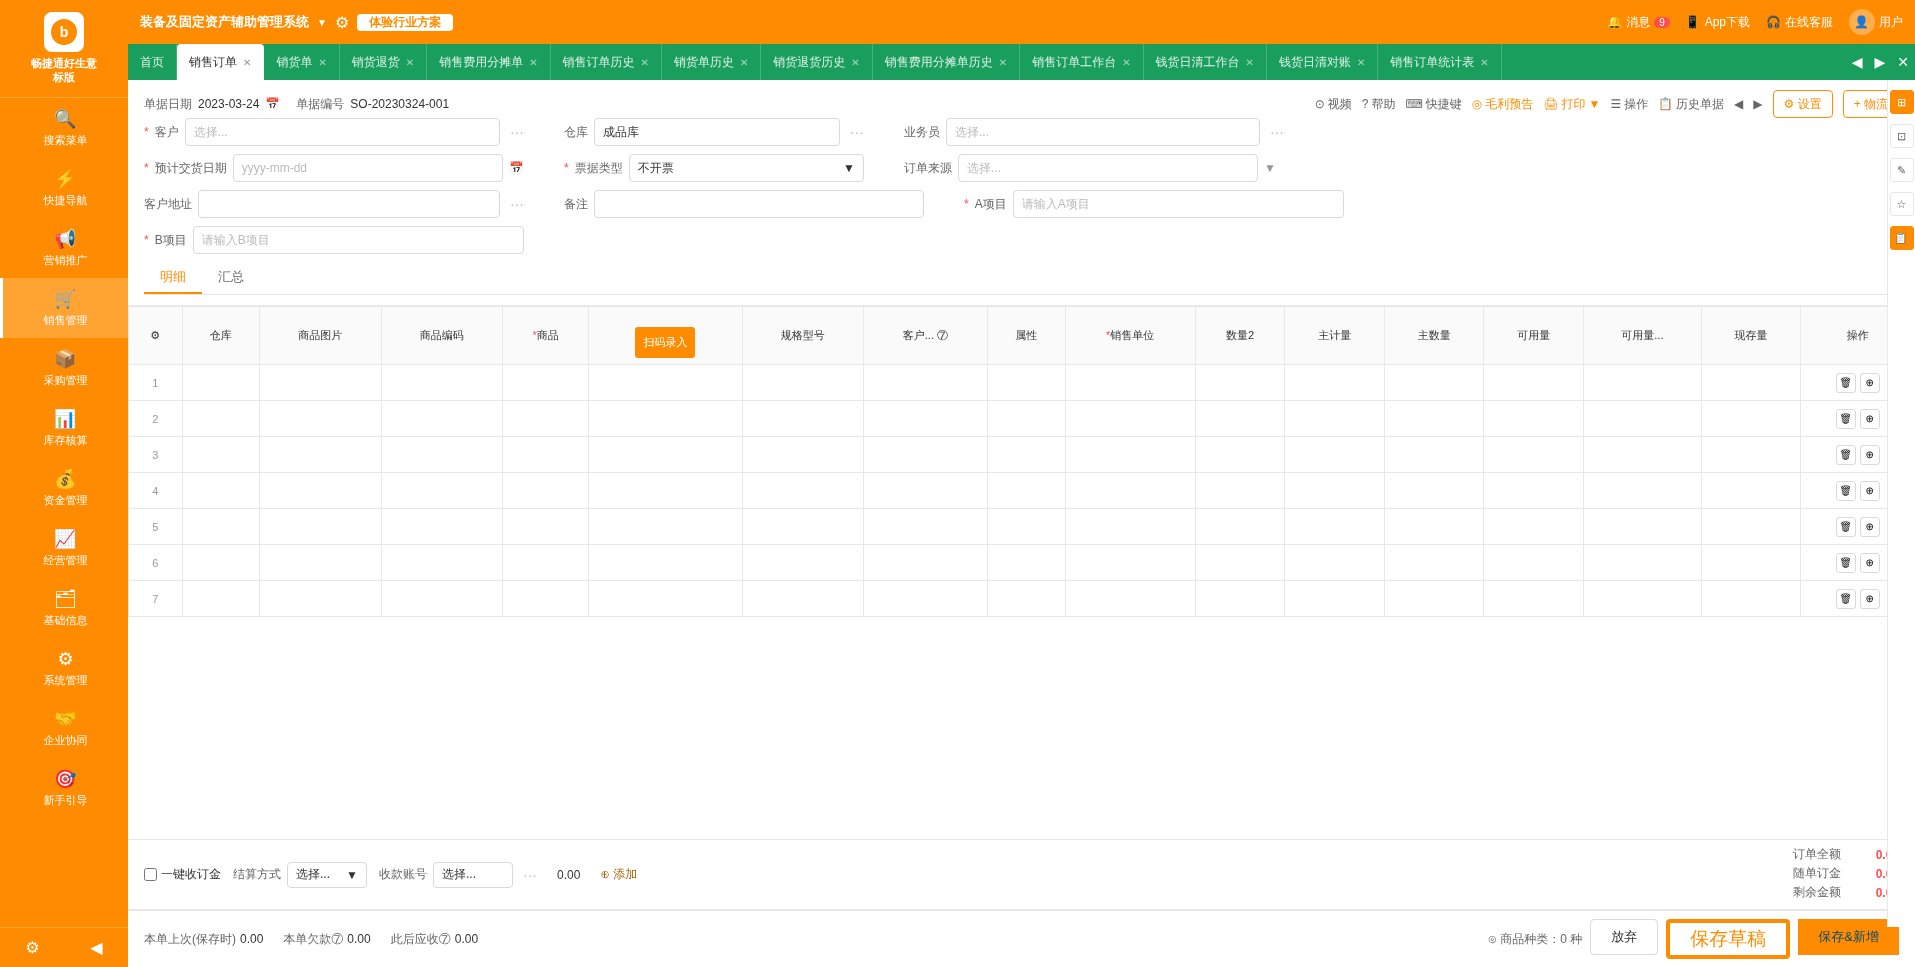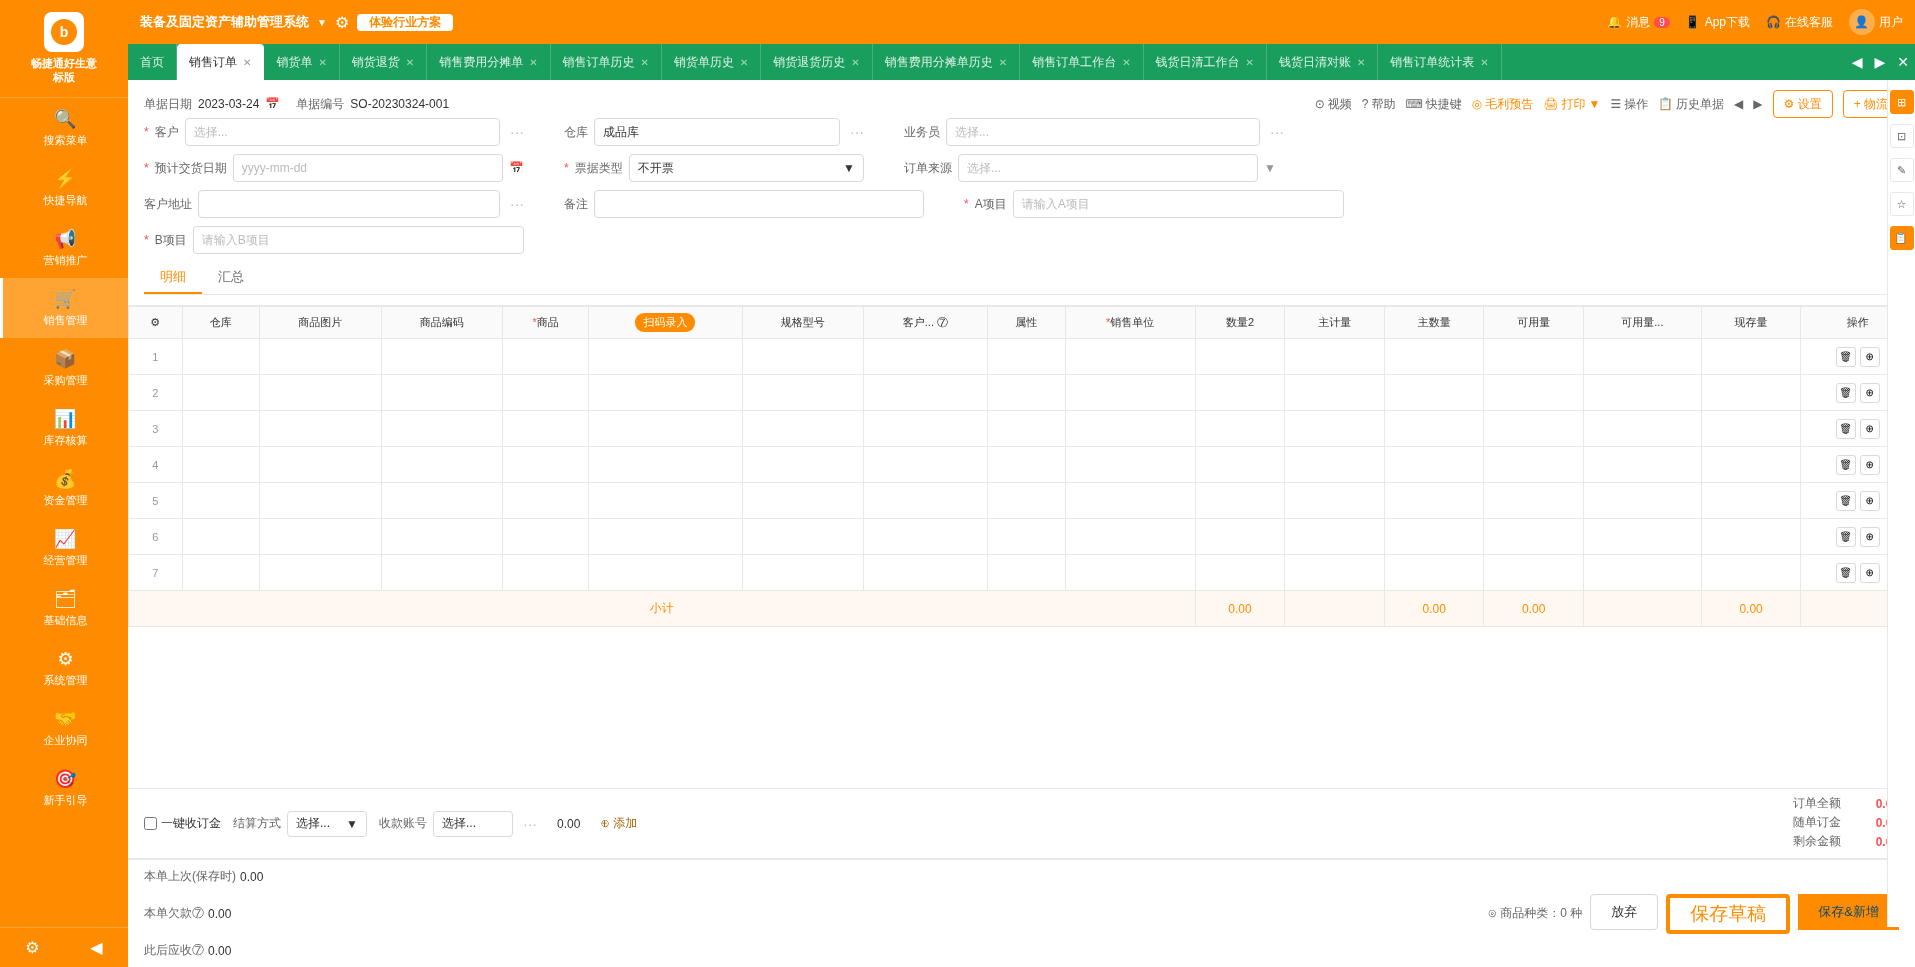--- a/index.html
+++ b/index.html
@@ -127,22 +127,22 @@
     .data-table th {
       background: #fafafa; border: 1px solid #e8e8e8; padding: 6px 8px;
       font-size: 11px; font-weight: 500; color: #333; white-space: nowrap; text-align: center;
     }
     .data-table th .req { color: #ff4d4f; }
     .data-table td {
       border: 1px solid #e8e8e8; padding: 4px 6px; height: 36px; font-size: 12px; text-align: center;
     }
     .row-num { color: #999; font-size: 11px; }
     .scan-btn {
-      background: #ff8c00; color: white; border: none; border-radius: 9px;
-      padding: 2px 8px; font-size: 11px; cursor: pointer;
+      background: #ff8c00; color: white; border: none; border-radius: 3px;
+      padding: 8px 8px; font-size: 11px; cursor: pointer; margin-top: 14px;
     }
     .subtotal-row td { background: #fff8f0; font-weight: 500; color: #ff8c00; font-size: 12px; }
     .subtotal-label { color: #ff8c00; text-align: left; padding-left: 8px; }
     .op-btns { display: flex; justify-content: center; gap: 4px; }
     .op-btn { width: 20px; height: 20px; border: 1px solid #d9d9d9; border-radius: 3px; background: white; cursor: pointer; display: flex; align-items: center; justify-content: center; font-size: 10px; }
 
     
     .footer-bar {
       background: white; border-top: 1px solid #e8e8e8; padding: 6px 16px;
       display: flex; align-items: center; gap: 12px; flex-shrink: 0;
@@ -150,21 +150,21 @@
     .checkbox-label { display: flex; align-items: center; gap: 4px; cursor: pointer; font-size: 12px; }
     .footer-field { display: flex; align-items: center; gap: 6px; font-size: 12px; color: #666; }
     .add-btn { color: #a16207; cursor: pointer; font-size: 12px; }
     .footer-amount { color: #333; font-size: 12px; padding: 0 8px; }
 
     
     .bottom-bar {
       background: white; border-top: 2px solid #e8e8e8; padding: 8px 16px;
       display: flex; align-items: center; justify-content: space-between; flex-shrink: 0;
     }
-    .bottom-left { display: flex; gap: 20px; font-size: 12px; color: #666; flex-direction: column; }
+    .bottom-left { display: flex; align-items: center; gap: 20px; font-size: 12px; color: #666; }
     .bottom-field { display: flex; align-items: center; gap: 4px; }
     .bottom-value { color: #333; font-weight: 500; }
     .bottom-right { display: flex; align-items: center; }
     .summary-row { display: flex; align-items: center; justify-content: flex-end; gap: 8px; margin-bottom: 2px; }
     .summary-label { color: #666; }
     .summary-value { color: #ff4d4f; font-weight: bold; min-width: 50px; text-align: right; }
     .action-btns { display: flex; gap: 8px; }
     .btn-discard {
       height: 36px; padding: 0 20px; border: 1px solid #d9d9d9; border-radius: 4px;
       background: white; font-size: 13px; cursor: pointer; color: #333;
@@ -637,30 +637,20 @@
           <td></td>
             <td></td>
             <td></td>
           <td>
               <div class="op-btns">
                 <button class="op-btn">🗑</button>
                 <button class="op-btn">⊕</button>
               </div>
             </td>
         </tr>
-        <tr class="subtotal-row">
-          <td colspan="10" class="subtotal-label">小计</td>
-          <td>0.00</td>
-          <td></td>
-          <td>0.00</td>
-          <td>0.00</td>
-          <td></td>
-          <td>0.00</td>
-          <td></td>
-        </tr>
       </tbody>
     </table>
   </div>
 
   <div class="footer-bar">
     <label class="checkbox-label">
       <input type="checkbox" style="">
       <span>一键收订金</span>
     </label>
     <div class="footer-field">

